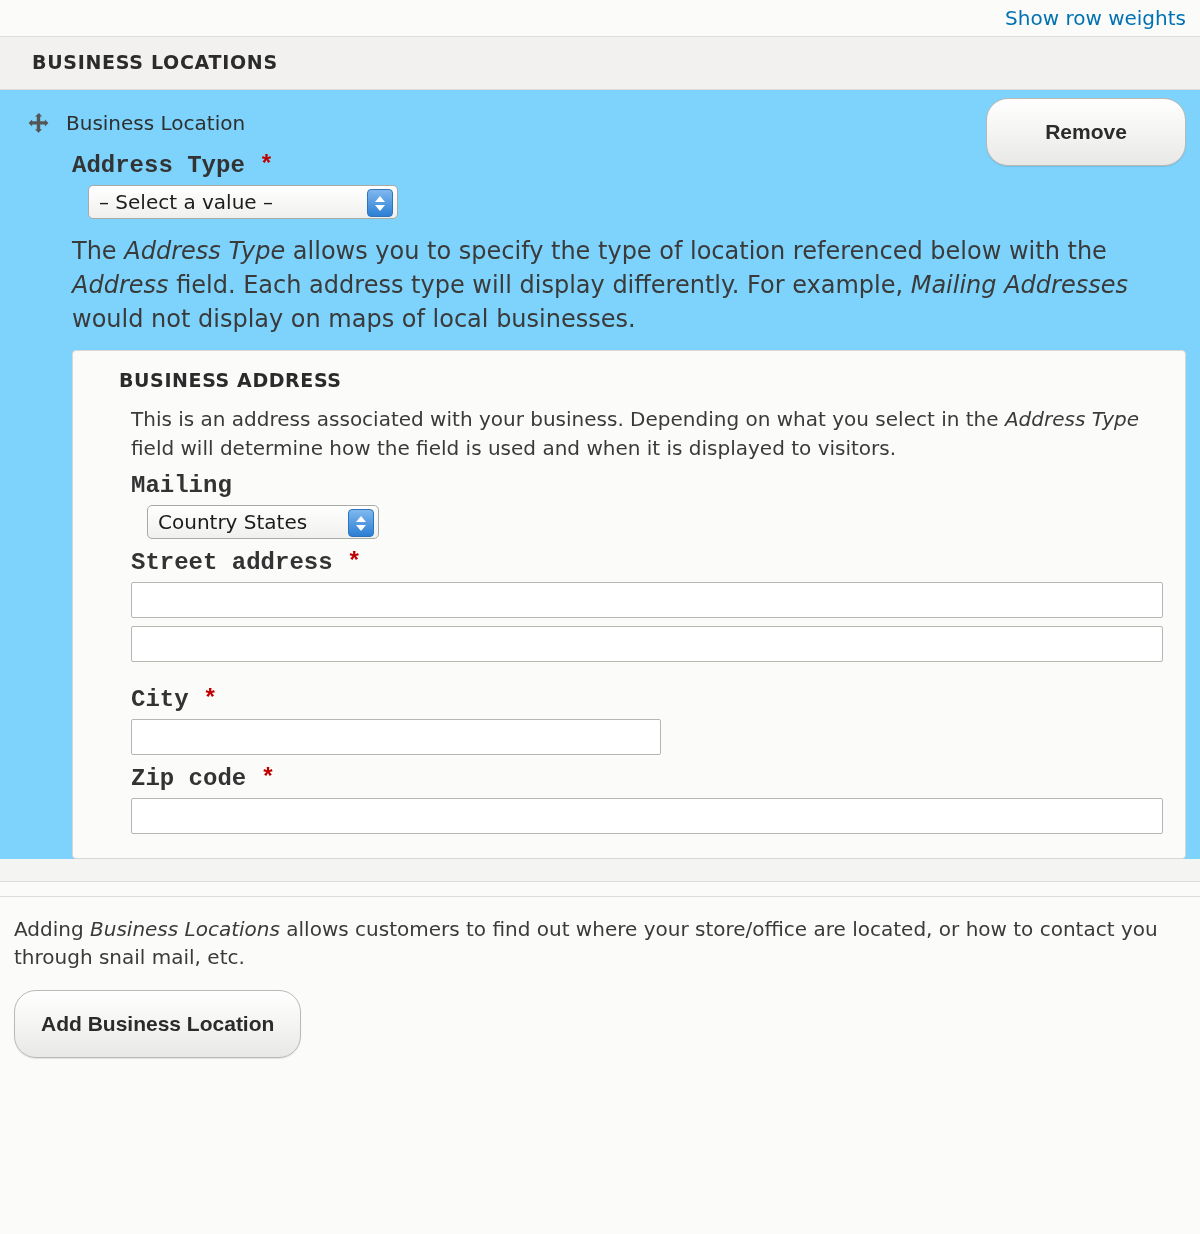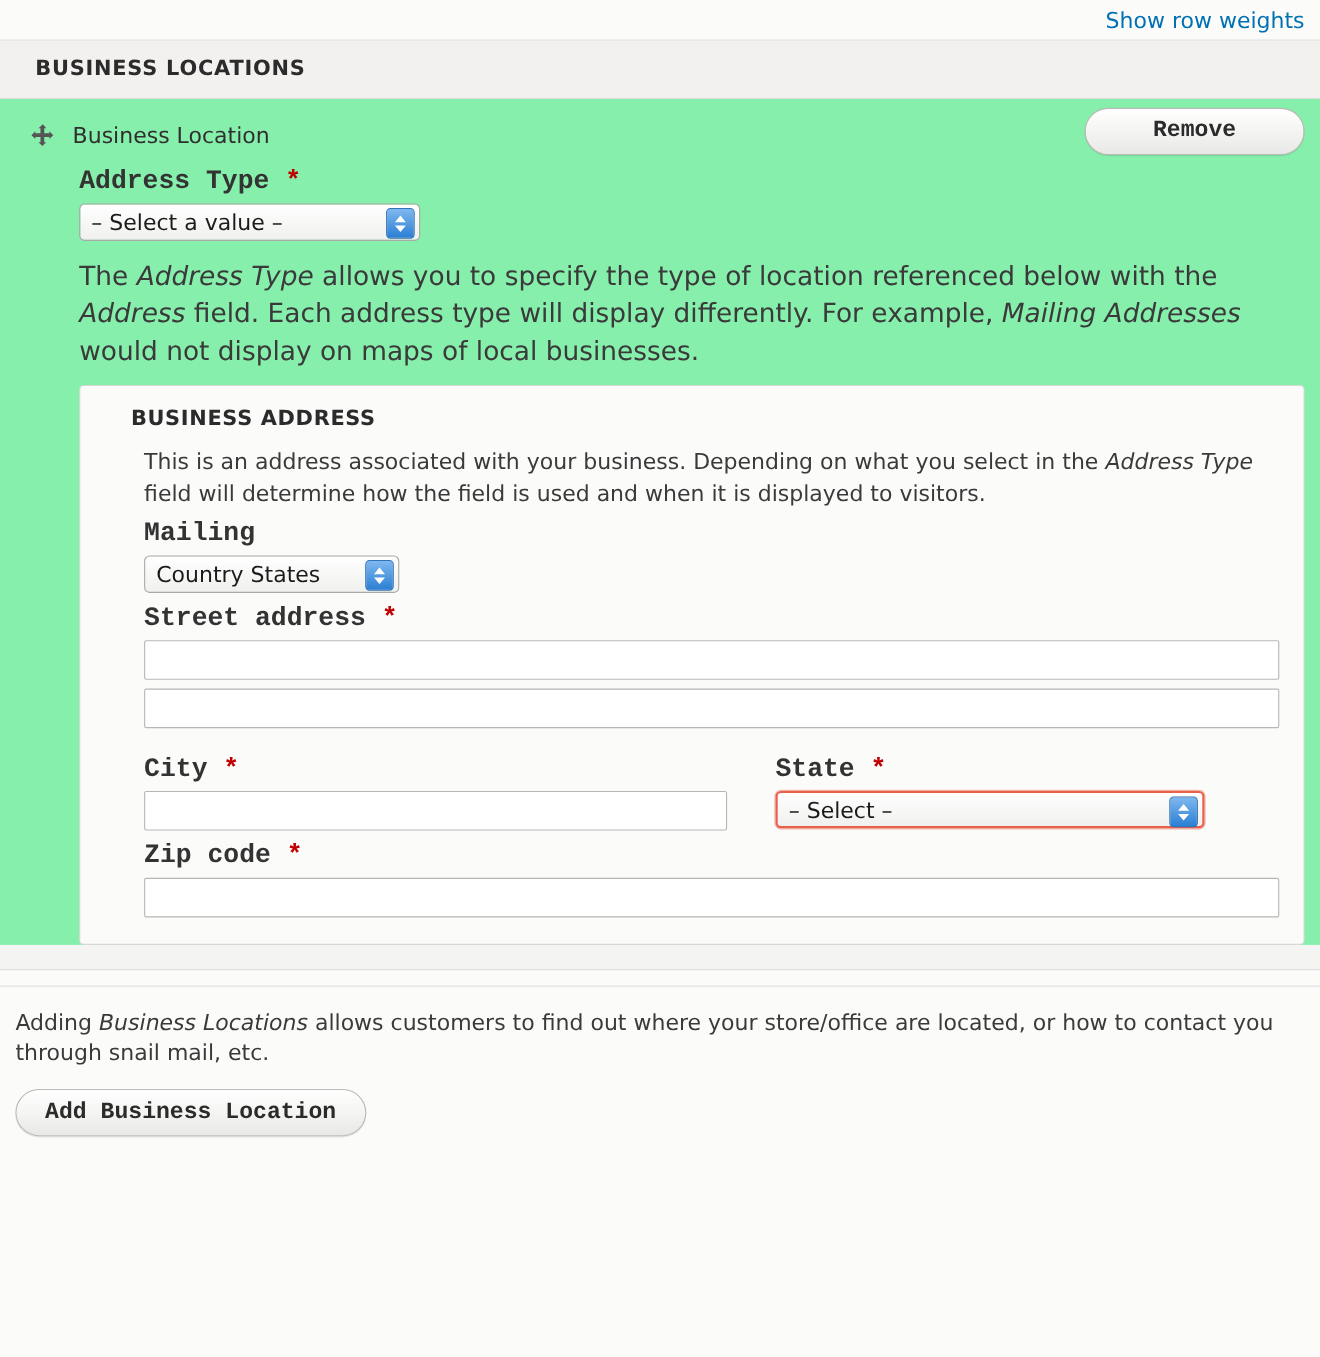--- a/index.html
+++ b/index.html
@@ -48,21 +48,21 @@
     padding: 14px 16px 16px 32px;
     font-size: 19px;
     font-weight: bold;
     letter-spacing: 0.7px;
     color: #2b2b2b;
     text-transform: uppercase;
     background: #f2f1ef;
     border-bottom: 1px solid #dddddd;
   }
   .group-body {
-    background: #86efac;
+    background: #7dd3fc;
     padding: 0 0 0 0;
   }
 
   
   .item-head {
     position: relative;
     display: flex;
     align-items: center;
     padding: 20px 14px 6px 26px;
   }
@@ -75,28 +75,28 @@
     display: flex;
     align-items: center;
     justify-content: center;
   }
   .item-title {
     margin-left: 14px;
     font-size: 20px;
     color: #2f2f2f;
   }
   .btn {
-    font-family: Liberation Mono, monospace;
+    font-family: Liberation Sans, sans-serif;
     font-weight: bold;
     font-size: 21px;
     color: #2b2b2b;
     background: linear-gradient(to bottom, #ffffff 0%, #f3f3f1 55%, #e8e8e6 100%);
     border: 1px solid #b9b9b5;
     border-radius: 22px;
-    padding: 9px 26px;
+    padding: 21px 26px;
     cursor: pointer;
     box-shadow: 0 1px 1px rgba(0,0,0,0.10);
   }
   .remove-btn {
     position: absolute;
     right: 14px;
     top: 8px;
     min-width: 200px;
   }
 
@@ -121,20 +121,21 @@
     border: 1px solid #a9a9a5;
     border-radius: 5px;
     box-shadow: 0 1px 0 rgba(255,255,255,0.8) inset;
     height: 34px;
     line-height: 32px;
     padding: 0 61px 0 10px;
     font-size: 20px;
     color: #1b1b1b;
     cursor: pointer;
     white-space: nowrap;
+    margin-left: 16px;
   }
   .sel .arrowbox {
     position: absolute;
     right: 4px;
     top: 3px;
     width: 26px;
     height: 28px;
     border-radius: 4px;
     background: linear-gradient(to bottom, #7fb8ef, #2b7fd4);
     border: 1px solid #2f73b8;
@@ -300,33 +301,20 @@
           <input class="txt street-2" type="text" value="" style="">
 
           <div class="row2">
             <div class="col-city">
               <label class="fl">
                 <span>City</span>
                 <span class="req">*</span>
               </label>
               <input class="txt city-input" type="text" value="" style="">
             </div>
-            <div class="col-state">
-              <label class="fl">
-                <span>State</span>
-                <span class="req">*</span>
-              </label>
-              <div class="sel err state-sel">
-                <span>– Select –</span>
-                <span class="arrowbox">
-                  <i class="up"></i>
-                    <i class="dn"></i>
-                </span>
-              </div>
-            </div>
           </div>
 
           <label class="fl">
             <span>Zip code</span>
             <span class="req">*</span>
           </label>
           <input class="txt zip-input" type="text" value="" style="">
 
         </div>
       </div>

